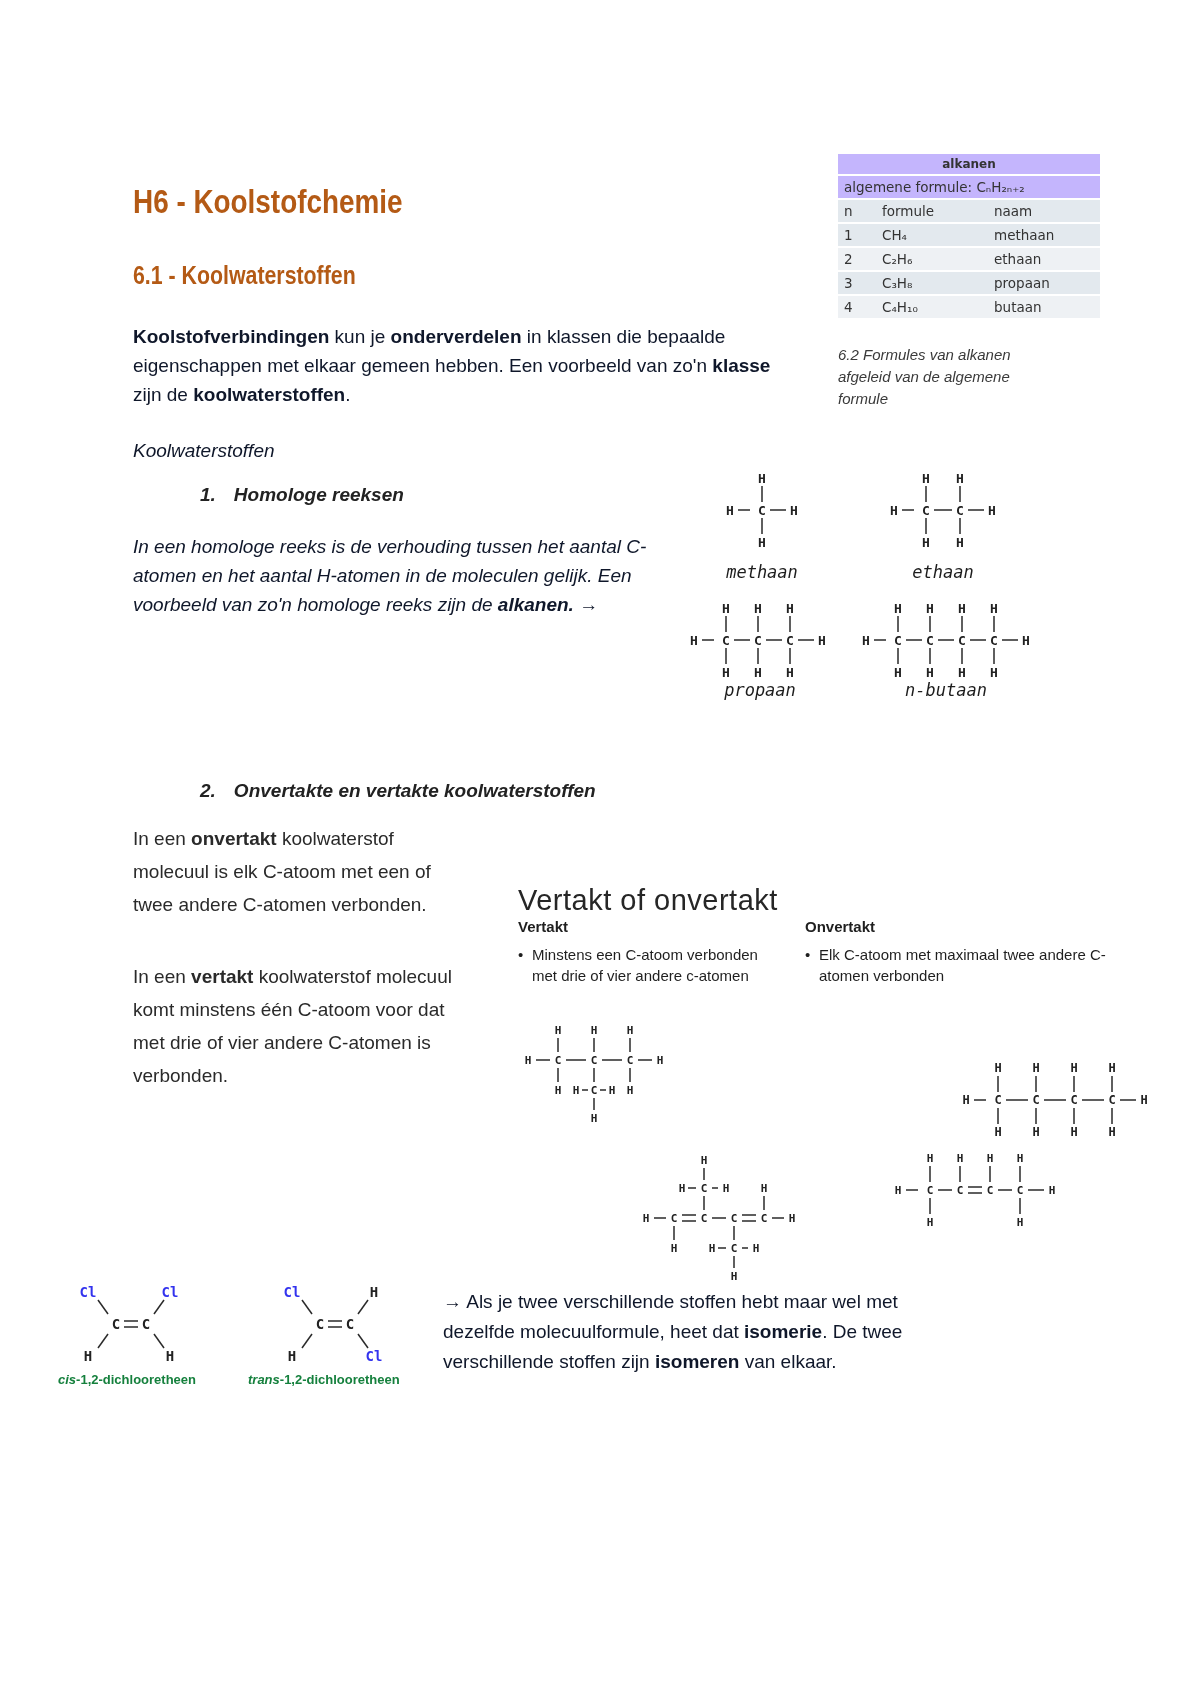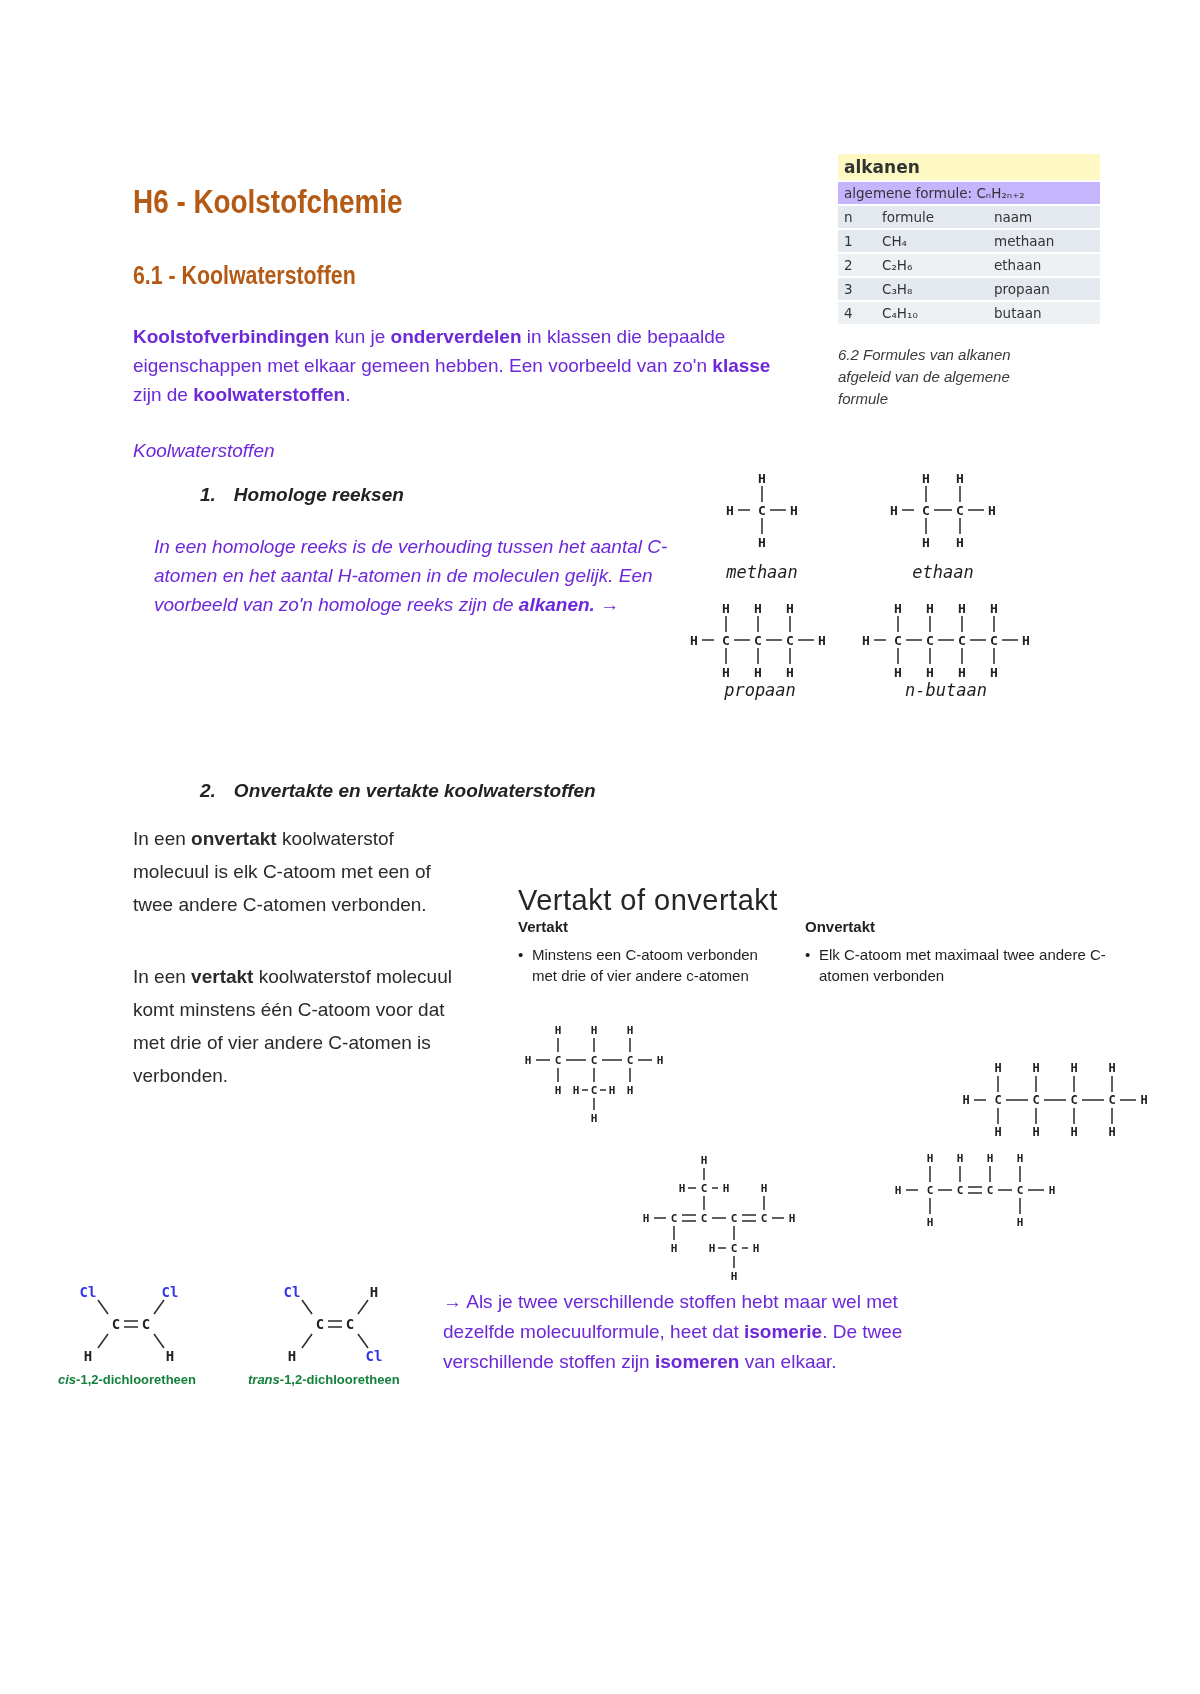--- a/index.html
+++ b/index.html
@@ -5,27 +5,27 @@
   html,body{margin:0;padding:0;background:#fff;}
   .page{position:relative;width:1200px;height:1694px;background:#fff;
         font-family:"Liberation Sans",sans-serif;color:#222;overflow:hidden;}
   .abs{position:absolute;}
   .b{font-weight:bold;}
   .i{font-style:italic;}
 
   .h1{color:#b45a15;font-weight:bold;font-size:34px;transform:scaleX(.82);transform-origin:left center;letter-spacing:0;white-space:nowrap;}
   .h2{color:#b45a15;font-weight:bold;font-size:26px;transform:scaleX(.82);transform-origin:left center;white-space:nowrap;}
 
-  .body-text{font-size:19px;line-height:29px;color:#6d28d9;}
+  .body-text{font-size:19px;line-height:29px;color:#0f172a;}
   .body-text-tight{font-size:19px;line-height:33px;color:#2a2a2a;}
 
   .alk-table{border-collapse:separate;border-spacing:0 2px;width:262px;
              font-family:"DejaVu Sans",sans-serif;font-size:13.5px;color:#333;}
   .alk-table td{padding:3px 6px;}
-  .tr-title td{background:#fef9c3;font-weight:bold;font-size:17px;}
+  .tr-title td{background:#c4b5fd;text-align:center;font-weight:bold;font-size:12px;}
   .tr-formula td{background:#c4b5fd;}
   .tr-colhead td{background:#e3e9ee;}
   .tr-even td{background:#eef1f4;}
   .tr-odd td{background:#e3e9ee;}
   .col-n{width:26px;}
   .col-f{width:100px;}
 
   .caption{font-size:15px;line-height:22px;font-style:italic;color:#3a3a3a;}
 
   .list-head{font-size:19px;font-weight:bold;font-style:italic;display:flex;gap:18px;}
@@ -91,21 +91,21 @@
   </table>
   <div class="abs caption" style="left:838px;top:344px;width:215px;">6.2 Formules van alkanen afgeleid van de algemene formule</div>
 
   <div class="abs body-text i" style="left:133px;top:436px;">Koolwaterstoffen</div>
 
   <div class="abs list-head" style="left:200px;top:484px;">
     <span>1.</span>
     <span>Homologe reeksen</span>
   </div>
 
-  <div class="abs body-text ital-para" style="left:133px;top:532px;width:548px;margin-left:21px;"><span class="i">In een homologe reeks is de verhouding tussen het aantal C-atomen en het aantal H-atomen in de moleculen gelijk. Een voorbeeld van zo'n homologe reeks zijn de </span><span class="b i">alkanen.</span><span class="i"> →</span></div>
+  <div class="abs body-text ital-para" style="left:133px;top:532px;width:548px;"><span class="i">In een homologe reeks is de verhouding tussen het aantal C-atomen en het aantal H-atomen in de moleculen gelijk. Een voorbeeld van zo'n homologe reeks zijn de </span><span class="b i">alkanen.</span><span class="i"> →</span></div>
 
   <svg class="abs mol" style="left:716px;top:458px;" width="92" height="104" viewBox="0 0 92 104">
       <line x1="22" y1="52" x2="34" y2="52" stroke="#2a2a2a" stroke-width="1.5"></line>
       <line x1="46" y1="28" x2="46" y2="44" stroke="#2a2a2a" stroke-width="1.5"></line>
       <line x1="46" y1="60" x2="46" y2="76" stroke="#2a2a2a" stroke-width="1.5"></line>
       <line x1="54" y1="52" x2="70" y2="52" stroke="#2a2a2a" stroke-width="1.5"></line>
       <text x="14" y="52" text-anchor="middle" dy="0.35em" font-family="&quot;DejaVu Sans Mono&quot;, monospace" font-size="13" font-weight="bold" fill="#222">H</text>
       <text x="46" y="52" text-anchor="middle" dy="0.35em" font-family="&quot;DejaVu Sans Mono&quot;, monospace" font-size="13" font-weight="bold" fill="#222">C</text>
       <text x="46" y="20" text-anchor="middle" dy="0.35em" font-family="&quot;DejaVu Sans Mono&quot;, monospace" font-size="13" font-weight="bold" fill="#222">H</text>
       <text x="46" y="84" text-anchor="middle" dy="0.35em" font-family="&quot;DejaVu Sans Mono&quot;, monospace" font-size="13" font-weight="bold" fill="#222">H</text>

